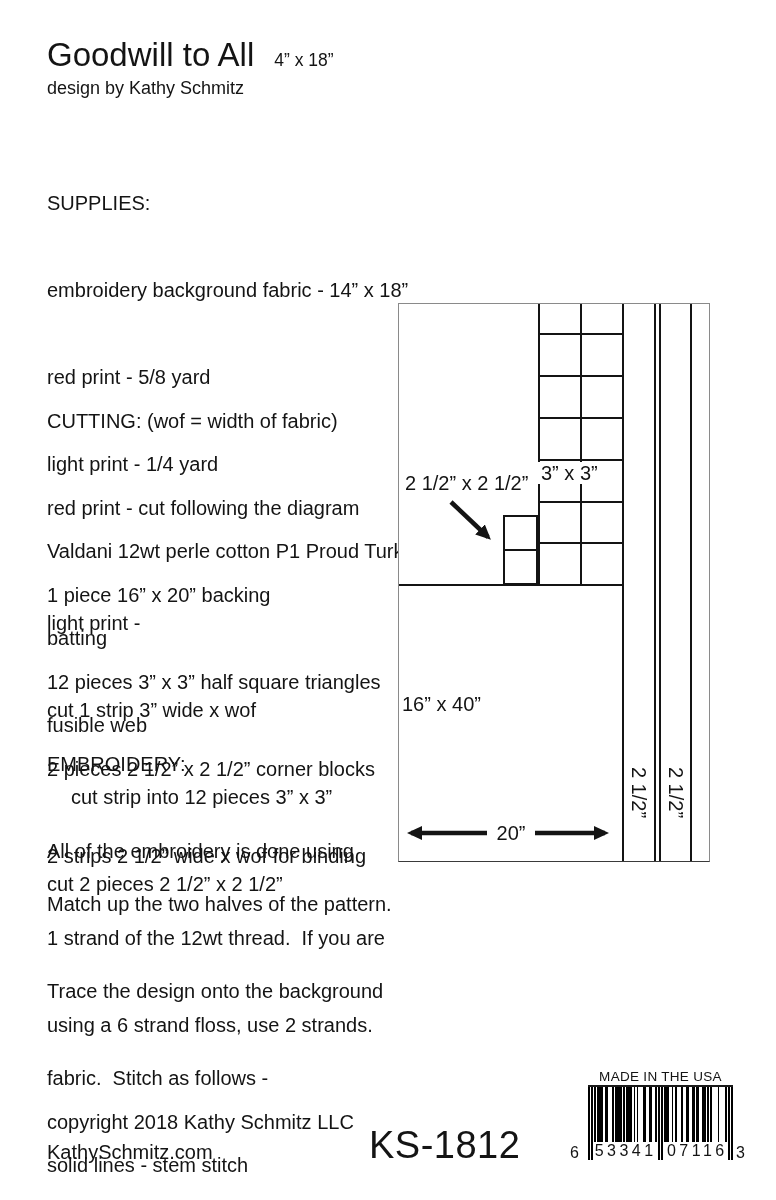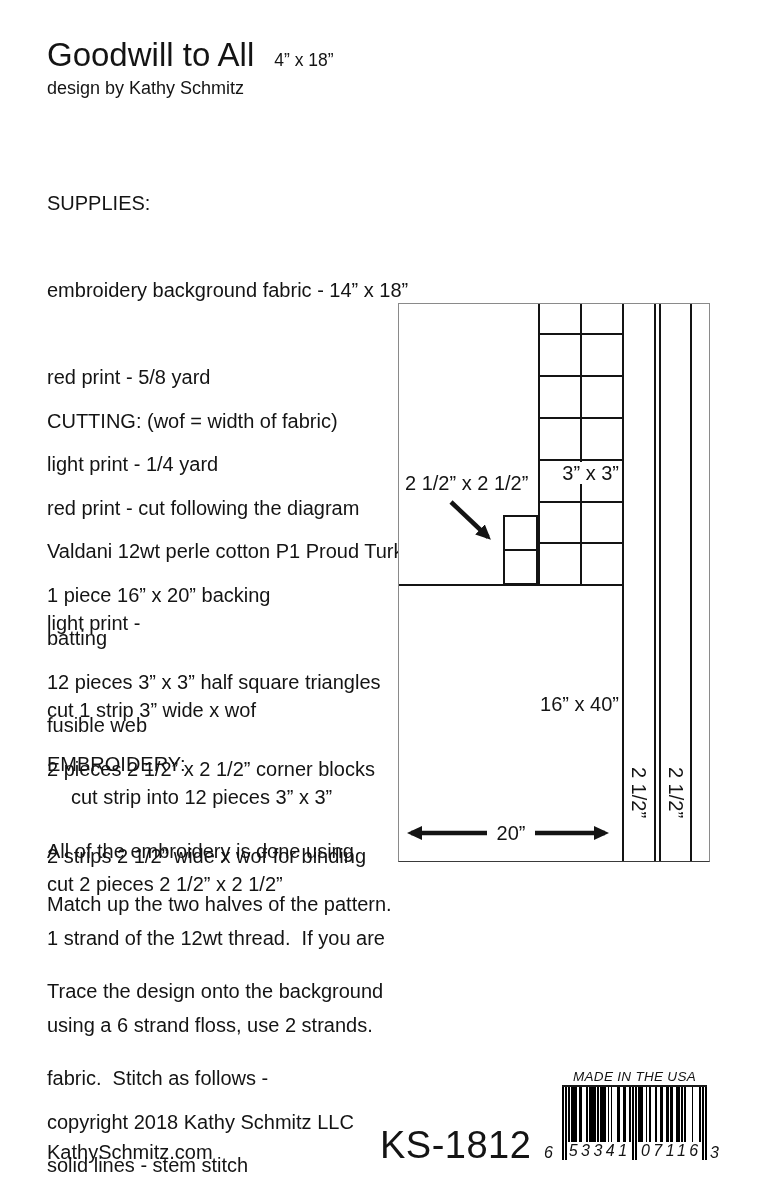--- a/index.html
+++ b/index.html
@@ -32,33 +32,33 @@
   }
   .strip-label-wrap {
     position:absolute; display:flex; align-items:center; justify-content:center;
   }
   .strip-label { transform:rotate(90deg); white-space:nowrap; font-size:20px; }
   .small-squares {
     position:absolute; left:104px; top:211px; width:35px; height:70px;
     box-sizing:border-box; border:2px solid #141414; background:#fff;
   }
   .dlabel { position:absolute; font-size:20px; white-space:nowrap; }
-  .dlabel-center { text-align:right; }
+  .dlabel-center { text-align:left; }
   .dlabel-center span { background:#fff; padding:0 3px; }
   .width-label {
     position:absolute; left:88px; top:516px; width:48px; height:26px;
     background:#fff; text-align:center; line-height:26px; font-size:20px;
   }
 
   
   .footer-left { left:47px; top:1107px; font-size:20px; line-height:30px; }
-  .item-number { left:380px; top:1123px; font-size:38px; line-height:44px; letter-spacing:0.5px; }
-
-  
-  .barcode { left:539px; top:1068px; width:200px; height:95px;font-style:italic; }
+  .item-number { left:369px; top:1123px; font-size:38px; line-height:44px; letter-spacing:0.5px; }
+
+  
+  .barcode { left:565px; top:1068px; width:200px; height:95px; }
   .bc-caption { position:absolute; left:23px; top:1px; width:145px; text-align:center;
     font-size:13.5px; letter-spacing:0.3px; line-height:15px; }
   .bc-rule { position:absolute; left:23px; top:17px; width:145px; height:1.5px; background:#1a1a1a; }
   .bc-bars { position:absolute; left:23px; top:19px; width:145px; height:73px; }
   .bar { position:absolute; top:0; height:73px; background:#000; }
   .bcbox { position:absolute; top:55px; height:18px; background:#fff; z-index:2;
     display:flex; align-items:flex-end; justify-content:center;
     font-size:16px; letter-spacing:3.5px; line-height:18px; padding-left:2px; box-sizing:border-box; }
   .bc-digit { position:absolute; top:76px; font-size:16px; line-height:17px; }
 </style>

